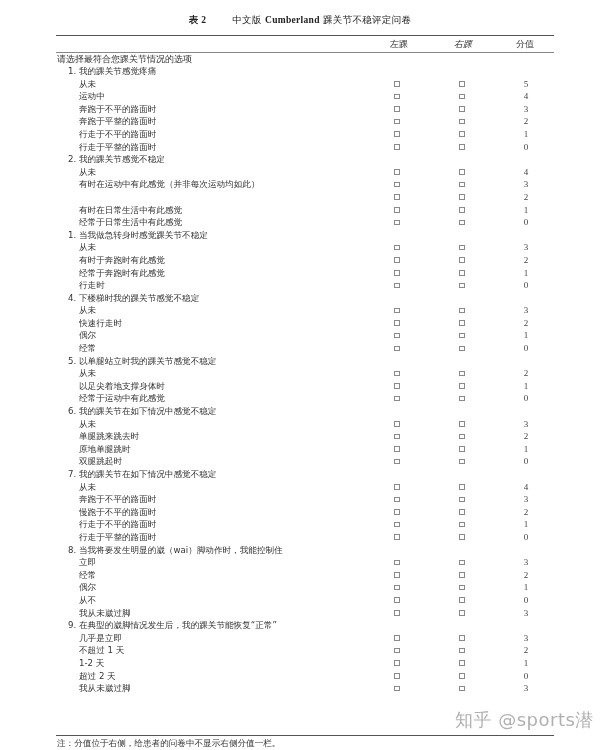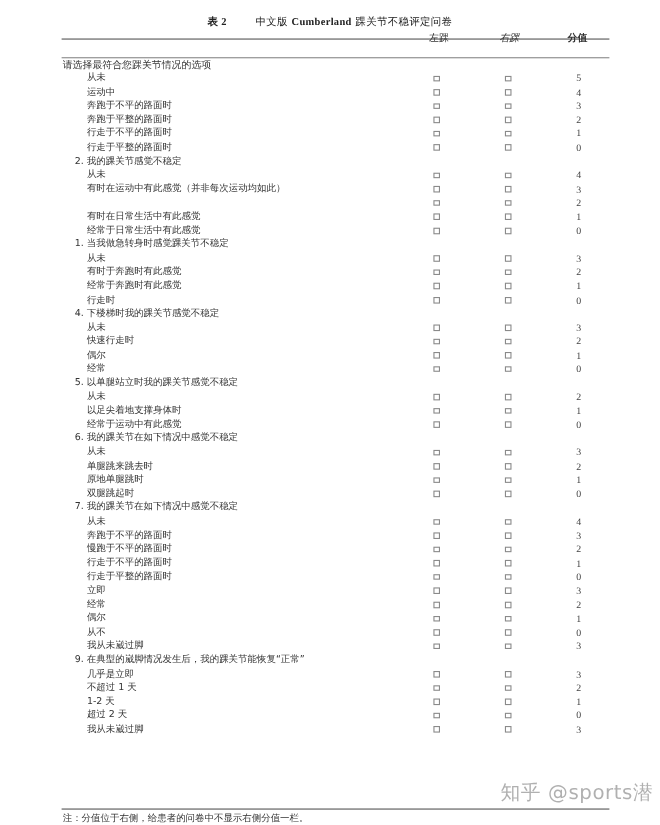--- a/index.html
+++ b/index.html
@@ -10,21 +10,21 @@
       color: #2a2a2a;
     }
     .title {
       position: absolute; top: 14px; left: 0; width: 600px; text-align: center;
       font-size: 9.5px; color: #222; letter-spacing: 0.3px;
     }
     .title .num { font-family: "Liberation Serif", serif; font-weight: bold; margin-right: 26px; }
     .title .en { font-family: "Liberation Serif", serif; font-weight: bold; }
     .rule-thick { position: absolute; left: 56px; width: 498px; height: 1.4px; background: #555; }
     .rule-thin { position: absolute; left: 56px; width: 498px; height: 1px; background: #888; }
-    .hdr { position: absolute; top: 28px; font-size: 9px; color: #333; }
+    .hdr { position: absolute; top: 38px; font-size: 9px; color: #333; }
     .intro { position: absolute; left: 57px; top: 53px; font-size: 9px; color: #333; }
     .table { position: absolute; left: 0; top: 65px; width: 600px; }
     .row { position: relative; height: 12.6px; font-size: 8.6px; line-height: 12.6px; }
     .q-label { position: absolute; left: 68px; white-space: nowrap; color: #333; }
     .o-label { position: absolute; left: 79px; white-space: nowrap; color: #333; }
     .cb {
       position: absolute; top: 3.5px; width: 5.5px; height: 5.5px;
       border: 1px solid #8a8a8a; box-sizing: border-box; background: #fff;
     }
     .cb.left { left: 394px; }
@@ -45,28 +45,31 @@
 <body>
 
 <div class="title">
   <span class="num">表 2</span><span>中文版 </span><span class="en">Cumberland</span><span> 踝关节不稳评定问卷</span>
 </div>
 
 <div class="rule-thick" style="top:35px;"></div>
 
 <div class="hdr" style="left:390px;">左踝</div>
 <div class="hdr" style="left:454px;font-style:italic;">右踝</div>
-<div class="hdr" style="left:516px;font-weight:bold;">分值</div>
+<div class="hdr" style="left:516px;">分值</div>
 
 <div class="rule-thin" style="top:52px;"></div>
 
 <div class="intro">请选择最符合您踝关节情况的选项</div>
 
 <div class="table" id="qtable">
     <div class="row">
+      <span class="q-label">1. 我的踝关节感觉疼痛</span>
+    </div>
+    <div class="row">
       <span class="o-label">从未</span>
       <span class="cb left"></span>
       <span class="cb right"></span>
       <span class="score">5</span>
     </div>
     <div class="row">
       <span class="o-label">运动中</span>
       <span class="cb left"></span>
       <span class="cb right"></span>
       <span class="score">4</span>
@@ -256,20 +259,23 @@
       <span class="cb right"></span>
       <span class="score">1</span>
     </div>
     <div class="row">
       <span class="o-label">行走于平整的路面时</span>
       <span class="cb left"></span>
       <span class="cb right"></span>
       <span class="score">0</span>
     </div>
     <div class="row">
+      <span class="q-label">8. 当我将要发生明显的崴（wai）脚动作时，我能控制住</span>
+    </div>
+    <div class="row">
       <span class="o-label">立即</span>
       <span class="cb left"></span>
       <span class="cb right"></span>
       <span class="score">3</span>
     </div>
     <div class="row">
       <span class="o-label">经常</span>
       <span class="cb left"></span>
       <span class="cb right"></span>
       <span class="score">2</span>

